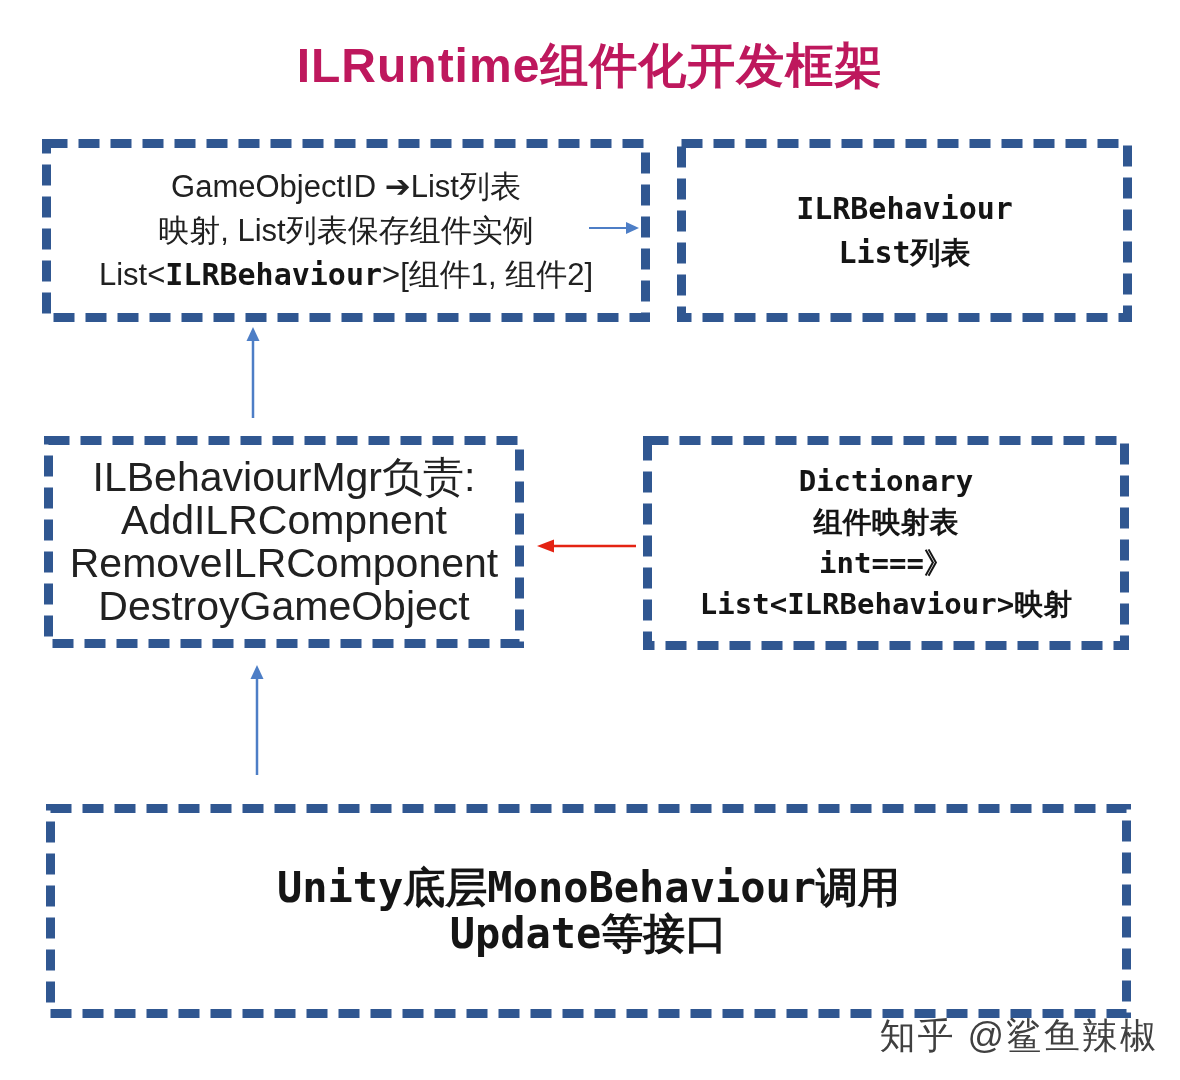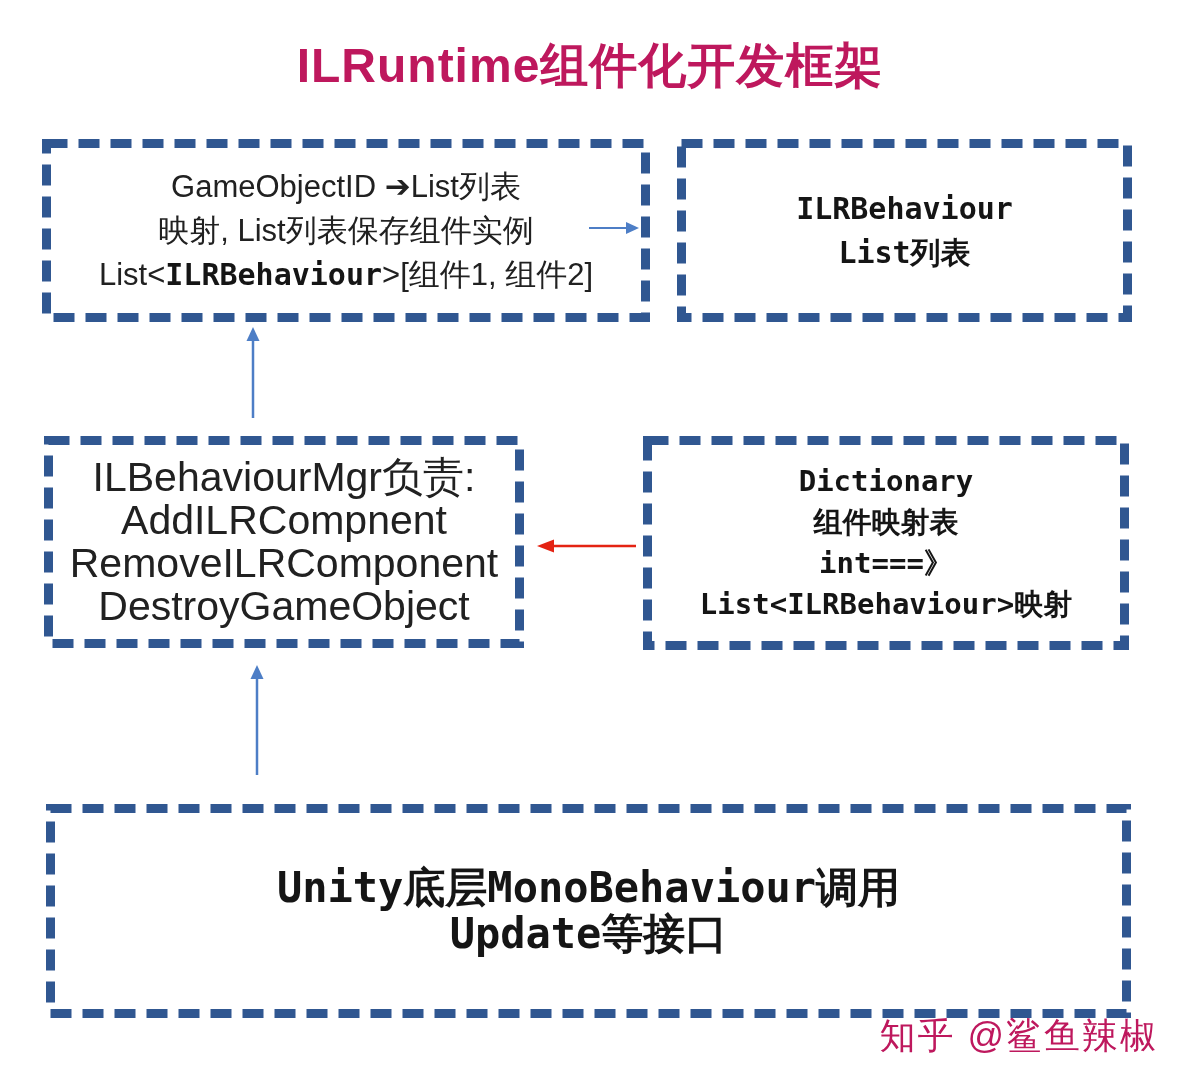--- a/index.html
+++ b/index.html
@@ -70,21 +70,21 @@
   #arrow-d-to-c { left: 536px; top: 537px; }
   #arrow-c-to-a { left: 244px; top: 326px; }
   #arrow-e-to-c { left: 248px; top: 664px; }
 
   .watermark {
     position: absolute;
     right: 22px;
     top: 1012px;
     font-size: 36px;
     font-weight: 400;
-    color: #be185d;
+    color: #404040;
     letter-spacing: 2px;
     z-index: 1;
     white-space: nowrap;
   }
 </style>
 </head>
 <body>
 
 <div id="canvas">
 

